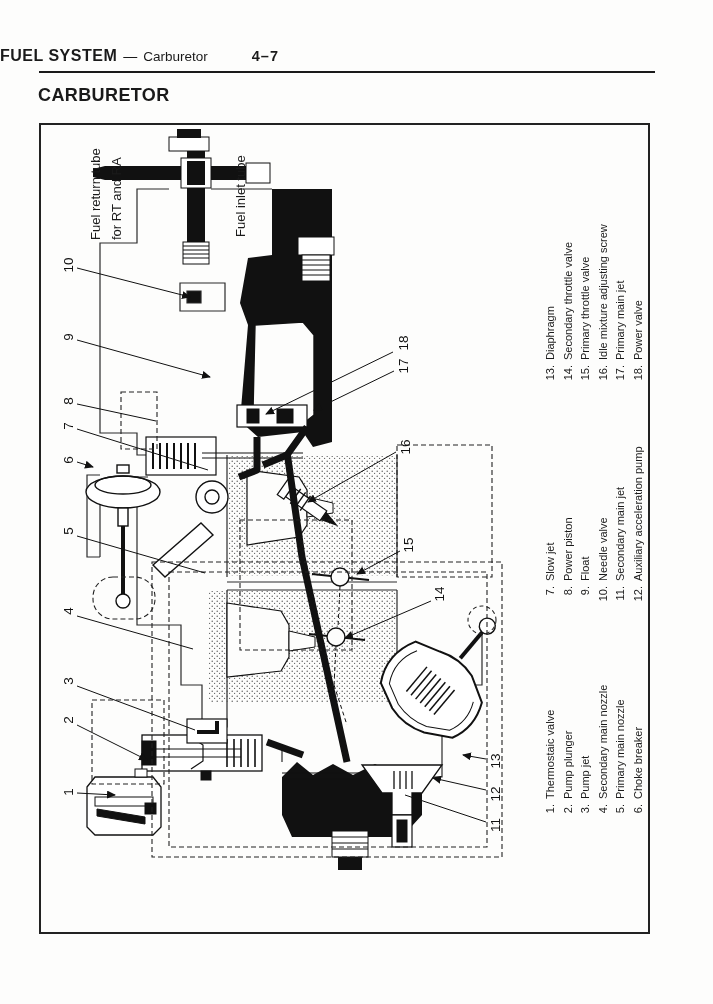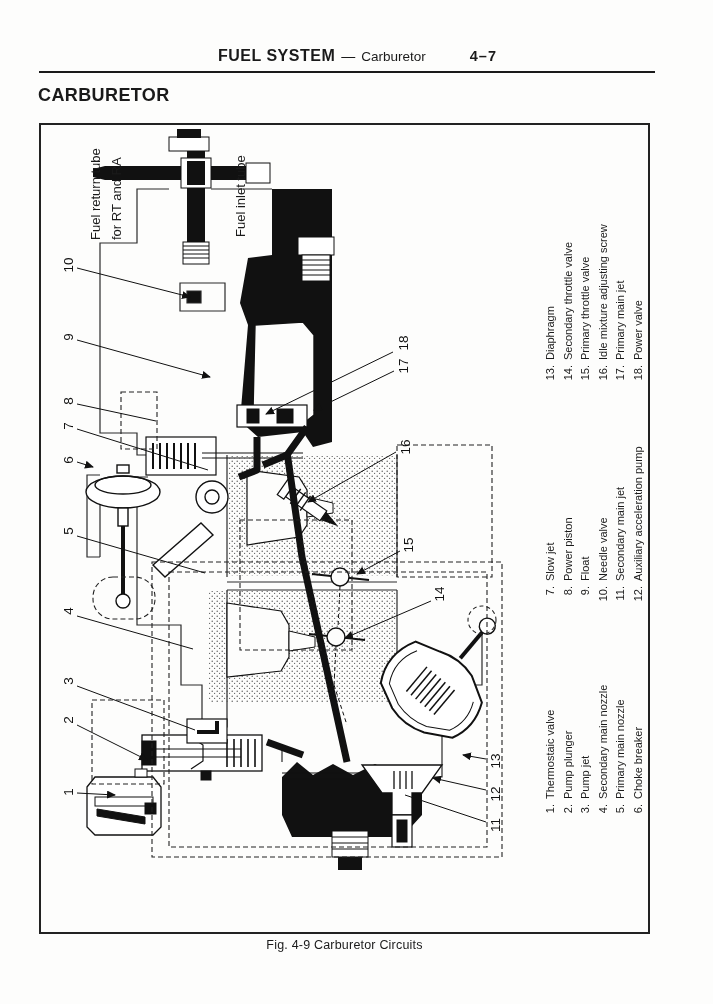--- a/index.html
+++ b/index.html
@@ -1,19 +1,19 @@
 <!DOCTYPE html>
 <html><head>
 <meta charset="utf-8">
 <style>
   html,body{margin:0;padding:0;background:#e8e8e8;}
   .page{position:relative;width:713px;height:1004px;background:#fdfdfc;overflow:hidden;
         font-family:"Liberation Sans",sans-serif;color:#1a1a1a;}
   
-  .header-row{position:absolute;top:47px;left:0;width:655px;text-align:center;white-space:nowrap;margin-left:30px;}
+  .header-row{position:absolute;top:47px;left:0;width:655px;text-align:left;white-space:nowrap;}
   .hdr-section{font-weight:bold;font-size:16px;letter-spacing:.5px;}
   .hdr-sep{font-size:14px;padding:0 6px;}
   .hdr-sub{font-size:13.5px;}
   .hdr-page{font-size:14.5px;font-weight:bold;margin-left:44px;letter-spacing:1px;}
   .header-rule{position:absolute;top:71px;left:39px;width:616px;height:2px;background:#1a1a1a;}
   .page-title{position:absolute;top:85px;left:38px;font-size:18px;font-weight:bold;
               letter-spacing:.4px;}
   
   .figure-frame{position:absolute;left:39px;top:123px;width:607px;height:807px;
                 border:2px solid #222;background:#fdfdfc;}
@@ -371,14 +371,13 @@
           <span class="callout" style="left: 171px; top: 454px;">13</span>
           <span class="callout" style="left: 338px; top: 398px;">14</span>
           <span class="callout" style="left: 387px; top: 367px;">15</span>
           <span class="callout" style="left: 485px; top: 364px;">16</span>
           <span class="callout" style="left: 566px; top: 362px;">17</span>
           <span class="callout" style="left: 589px; top: 362px;">18</span>
         </div>
     </div>
   </div>
 
-  <div class="fig-caption">Fig. 4-9  Carburetor Circuits</div>
 </div>
 
 </body></html>

